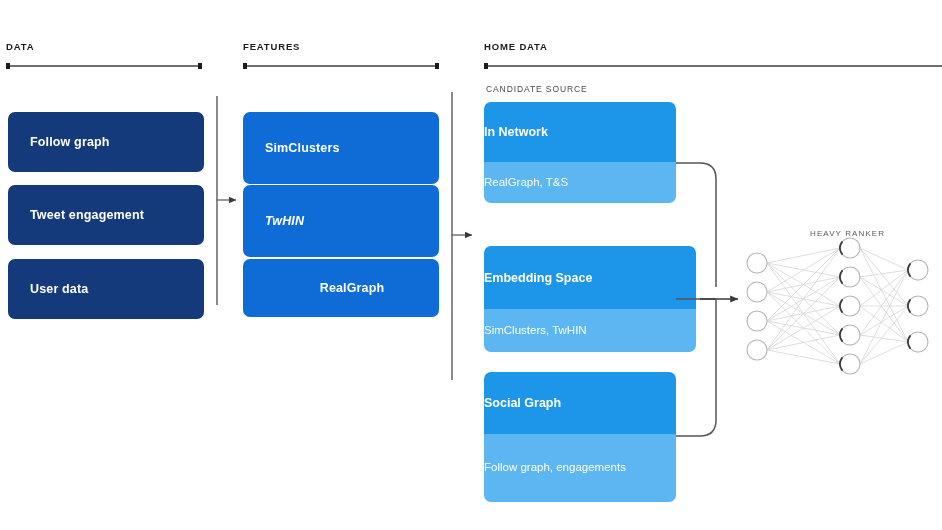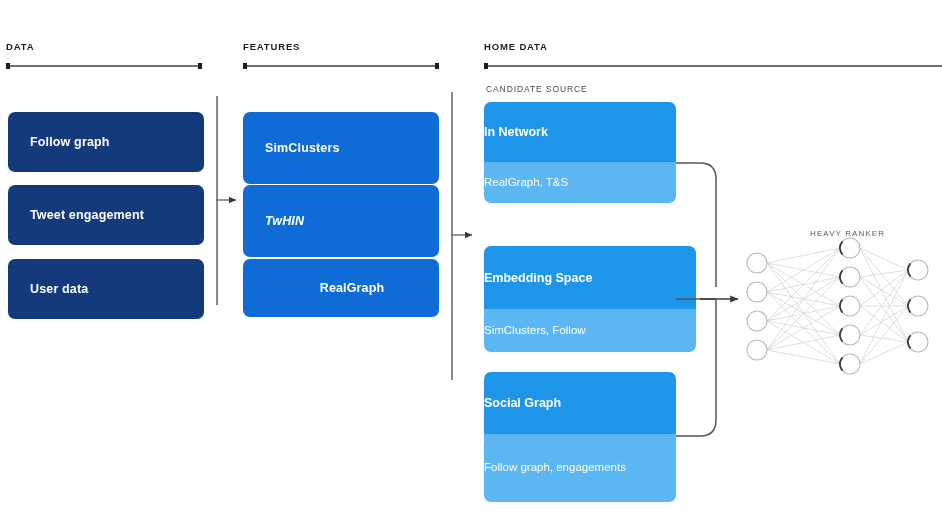--- a/index.html
+++ b/index.html
@@ -167,21 +167,21 @@
 
   <div class="sub-header" style="left:486px; top:84px;">CANDIDATE SOURCE</div>
 
   <div class="cand-card" style="left:484px; top:102px; width:192px; height:101px;">
     <div class="cand-top" style="height:60px;">In Network</div>
     <div class="cand-bottom">RealGraph, T&amp;S</div>
   </div>
 
   <div class="cand-card" style="left:484px; top:222px; width:212px; height:106px;margin-top:24px;">
     <div class="cand-top" style="height:63px;">Embedding Space</div>
-    <div class="cand-bottom">SimClusters, Follow</div>
+    <div class="cand-bottom">SimClusters, TwHIN</div>
   </div>
 
   <div class="cand-card" style="left:484px; top:372px; width:192px; height:130px;">
     <div class="cand-top" style="height:62px;">Social Graph</div>
     <div class="cand-bottom" style="padding-right:46px;">Follow graph, engagements</div>
   </div>
 
   <div class="nn-label" style="left:800px; top:229px;">HEAVY RANKER</div>
 
   <svg class="svg-layer" viewBox="0 0 942 530">

